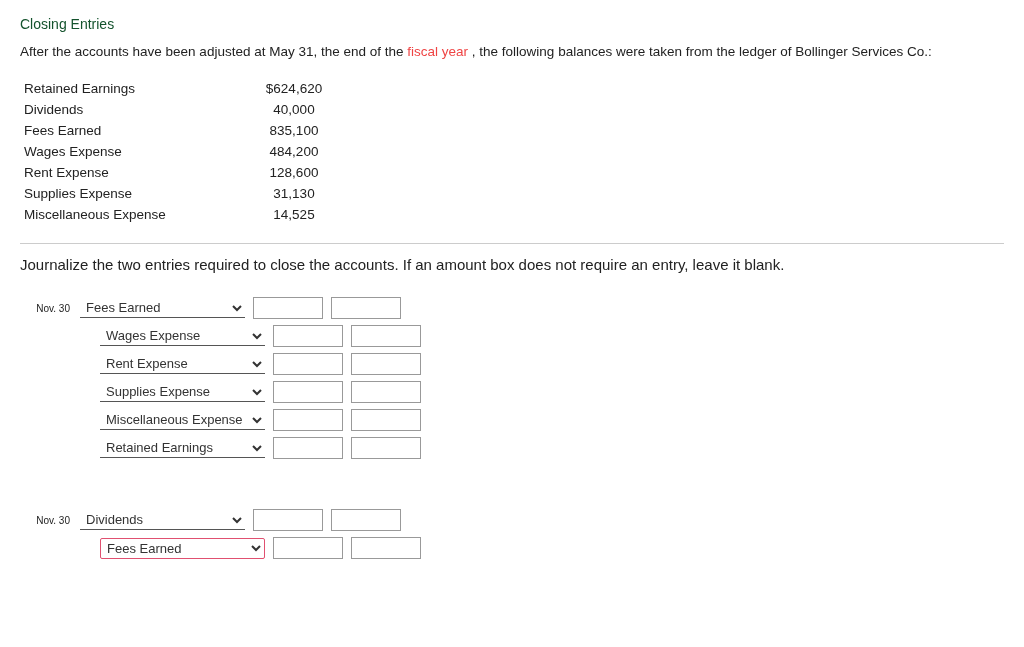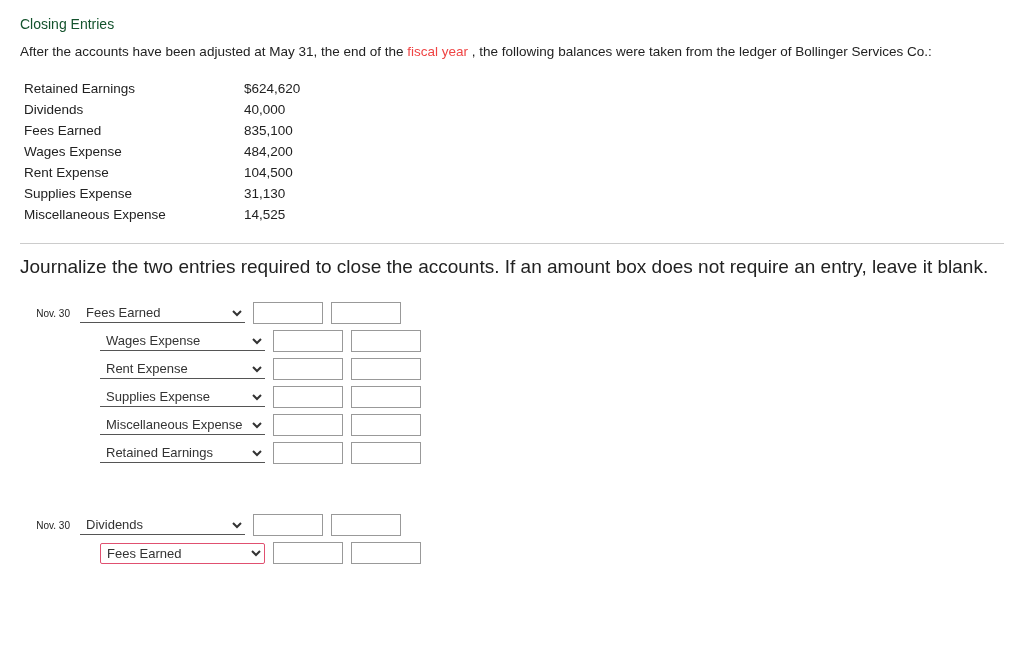--- a/index.html
+++ b/index.html
@@ -32,25 +32,25 @@
       display: flex;
       align-items: center;
       padding: 3px 0;
     }
     .balance-label {
       width: 220px;
       font-size: 13.5px;
     }
     .balance-value {
       width: 100px;
-      text-align: left;
+      text-align: center;
       font-size: 13.5px;
     }
     .instruction-text {
-      font-size: 19px;
+      font-size: 15px;
       margin-bottom: 24px;
       border-top: 1px solid #ccc;
       padding-top: 12px;
     }
     .journal-section {
       margin-bottom: 30px;
     }
     .journal-row {
       display: flex;
       align-items: center;
@@ -115,21 +115,21 @@
     <div class="balance-row">
     <span class="balance-label">Fees Earned</span>
     <span class="balance-value">835,100</span>
   </div>
     <div class="balance-row">
     <span class="balance-label">Wages Expense</span>
     <span class="balance-value">484,200</span>
   </div>
     <div class="balance-row">
     <span class="balance-label">Rent Expense</span>
-    <span class="balance-value">104,500</span>
+    <span class="balance-value">128,600</span>
   </div>
     <div class="balance-row">
     <span class="balance-label">Supplies Expense</span>
     <span class="balance-value">31,130</span>
   </div>
     <div class="balance-row">
     <span class="balance-label">Miscellaneous Expense</span>
     <span class="balance-value">14,525</span>
   </div>
   </div>

